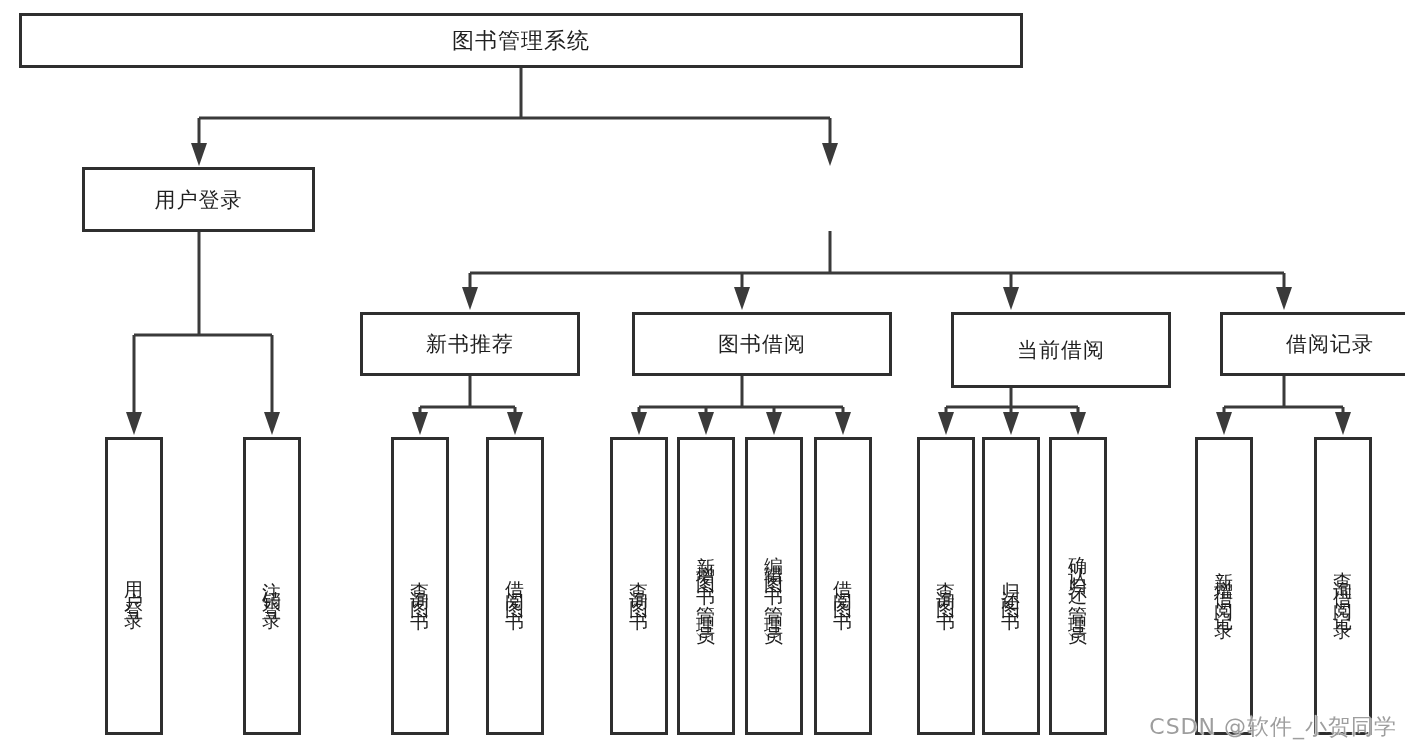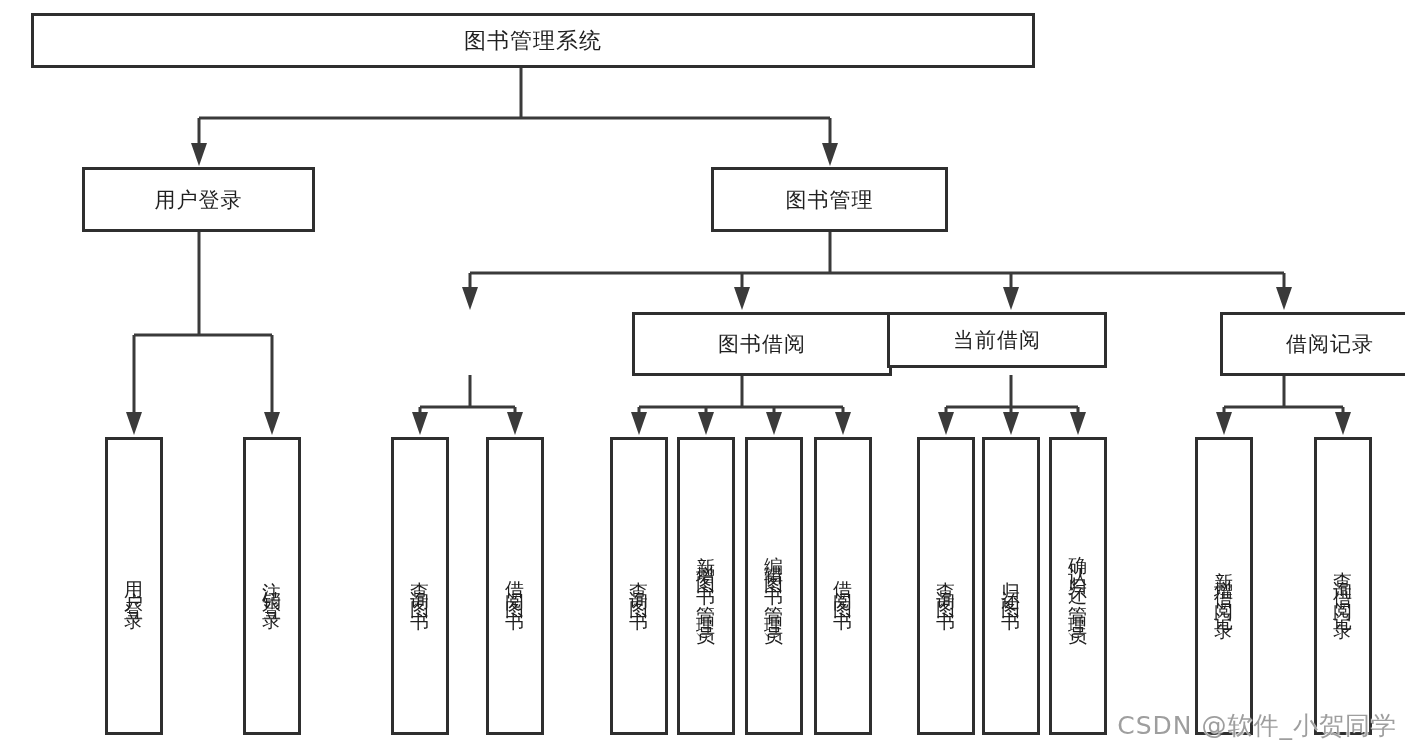--- a/index.html
+++ b/index.html
@@ -16,35 +16,35 @@
     position:absolute;left:0;top:0;z-index:0;
   }
   .node{
     position:absolute;
     box-sizing:border-box;
     background:#ffffff;
     border:3px solid #2f2f2f;
     display:flex;align-items:center;justify-content:center;
     z-index:1;
   }
-  .node-root{font-size:22px;letter-spacing:1px;margin-left:12px;}
+  .node-root{font-size:22px;letter-spacing:1px;}
   .node-h{font-size:21px;letter-spacing:1px;}
   .leaf span{
     writing-mode:vertical-lr;
     text-orientation:mixed;
     font-size:19px;
     letter-spacing:10px;
     line-height:1.1;
     white-space:nowrap;
   }
   .watermark{
     position:absolute;
     right:8px;bottom:5px;
     z-index:2;
-    font-size:25px;
+    font-size:22px;
     letter-spacing:1px;
     color:#9e9e9e;
     text-shadow:1px 1px 1px rgba(255,255,255,0.85), -1px -1px 1px rgba(255,255,255,0.85);
   }
 </style>
 </head>
 <body>
 
 <div class="canvas">
 
@@ -77,24 +77,24 @@
       <polygon points="1003,412 1019,412 1011,435"></polygon>
       <polygon points="1070,412 1086,412 1078,435"></polygon>
       <polygon points="1216,412 1232,412 1224,435"></polygon>
       <polygon points="1335,412 1351,412 1343,435"></polygon>
     </g>
   </svg>
 
   <div class="node node-root" style="left:19px;top:13px;width:1004px;height:55px">图书管理系统</div>
 
   <div class="node node-h" style="left:82px;top:167px;width:233px;height:65px">用户登录</div>
-  <div class="node node-h" style="left:711px;top:167px;width:237px;height:65px">图书管理</div>
 
+  <div class="node node-h" style="left:360px;top:312px;width:220px;height:64px">新书推荐</div>
   <div class="node node-h" style="left:632px;top:312px;width:260px;height:64px">图书借阅</div>
-  <div class="node node-h" style="left:887px;top:312px;width:220px;height:56px">当前借阅</div>
+  <div class="node node-h" style="left:951px;top:312px;width:220px;height:76px">当前借阅</div>
   <div class="node node-h" style="left:1220px;top:312px;width:220px;height:64px">借阅记录</div>
 
   <div class="node leaf" style="left:105px;top:437px;width:58px;height:298px">
     <span>用户登录</span>
   </div>
   <div class="node leaf" style="left:243px;top:437px;width:58px;height:298px">
     <span>注销登录</span>
   </div>
 
   <div class="node leaf" style="left:391px;top:437px;width:58px;height:298px">

